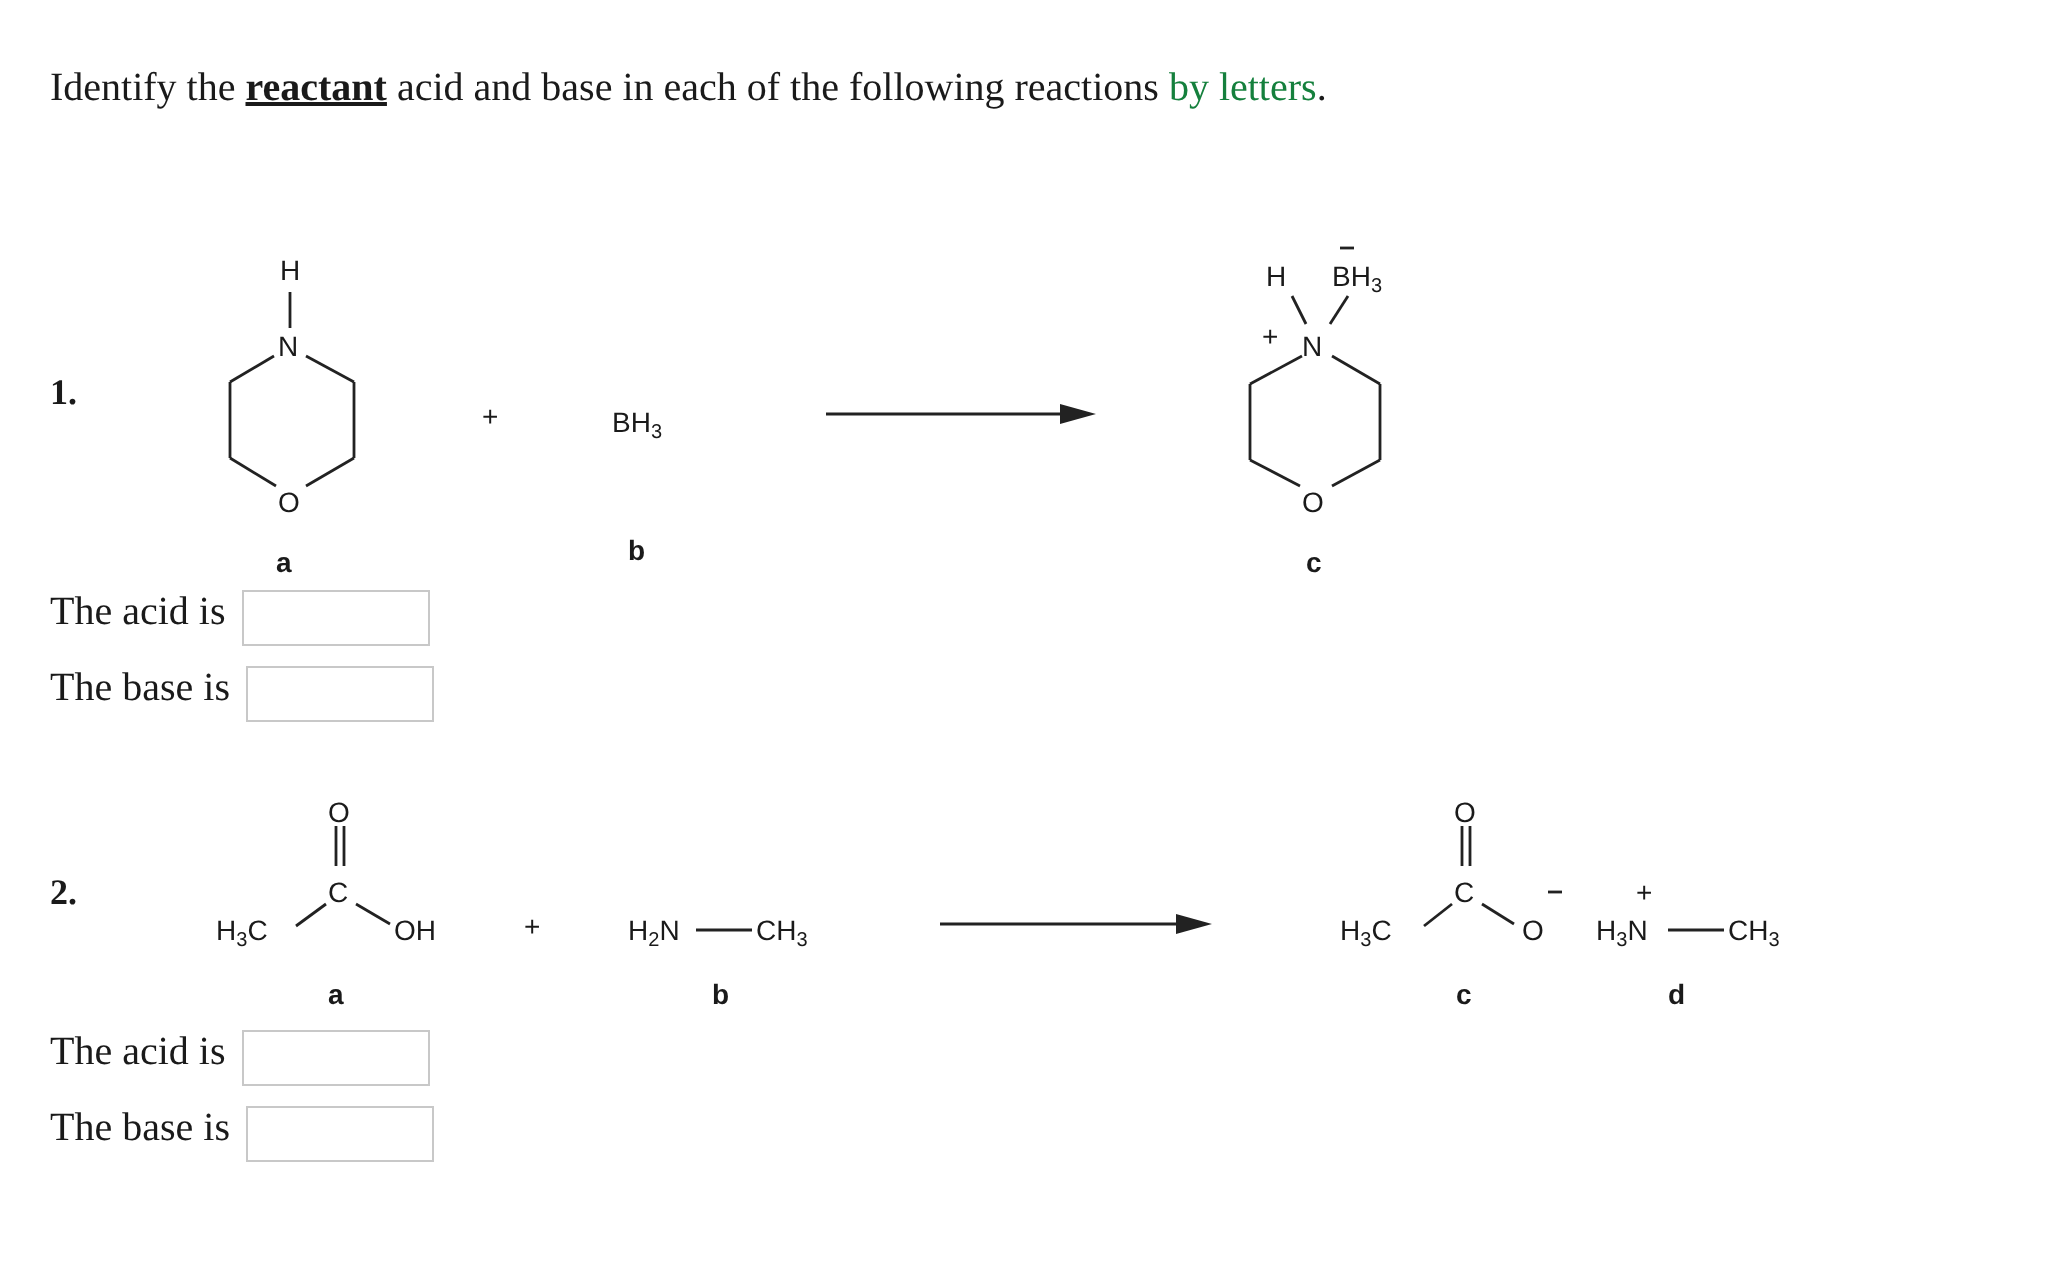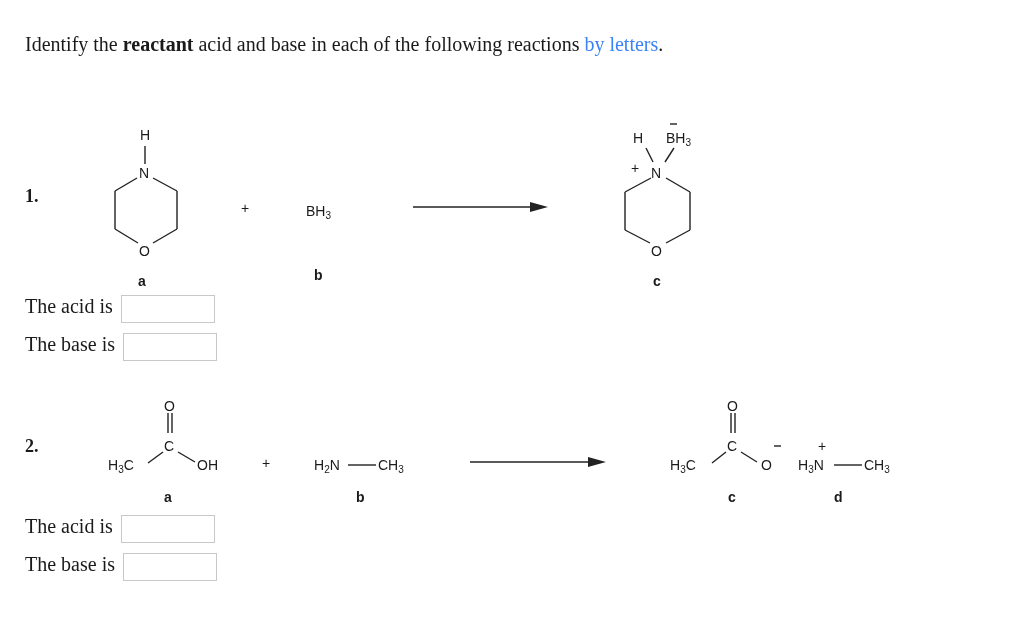--- a/index.html
+++ b/index.html
@@ -1,20 +1,20 @@
 <!DOCTYPE html>
 <html><head>
 <meta charset="utf-8">
 <style>
   html, body { margin: 0; padding: 0; background: #ffffff; }
   body { width: 1024px; height: 643px; position: relative; overflow: hidden;
          font-family: "Liberation Serif", "DejaVu Serif", serif; color: #1a1a1a; }
   .instr { position: absolute; left: 25px; top: 33px; font-size: 20px; white-space: nowrap; }
-  .instr b { font-weight: bold; }
-  .instr .link { color: #3b82f6; }
+  .instr b { font-weight: bold; text-decoration: underline; }
+  .instr .link { color: #15803d; }
   .qnum { position: absolute; font-size: 18px; font-weight: bold; }
   .rx { position: absolute; left: 0; top: 0; }
   .chem { font-family: "Liberation Sans", "DejaVu Sans", sans-serif; font-size: 14px; fill: #1a1a1a; }
   .lbl { font-family: "Liberation Sans", "DejaVu Sans", sans-serif; font-size: 14px; font-weight: bold; fill: #1a1a1a; }
   .row { position: absolute; left: 25px; display: flex; font-size: 20px; }
   .row span { margin-right: 8px; }
   .answer { width: 94px; height: 28px; border: 1px solid #c8c8c8; box-sizing: border-box; background: #fff; outline: none; font-size: 16px; padding: 2px 4px; }
 </style>
 </head>
 <body>

